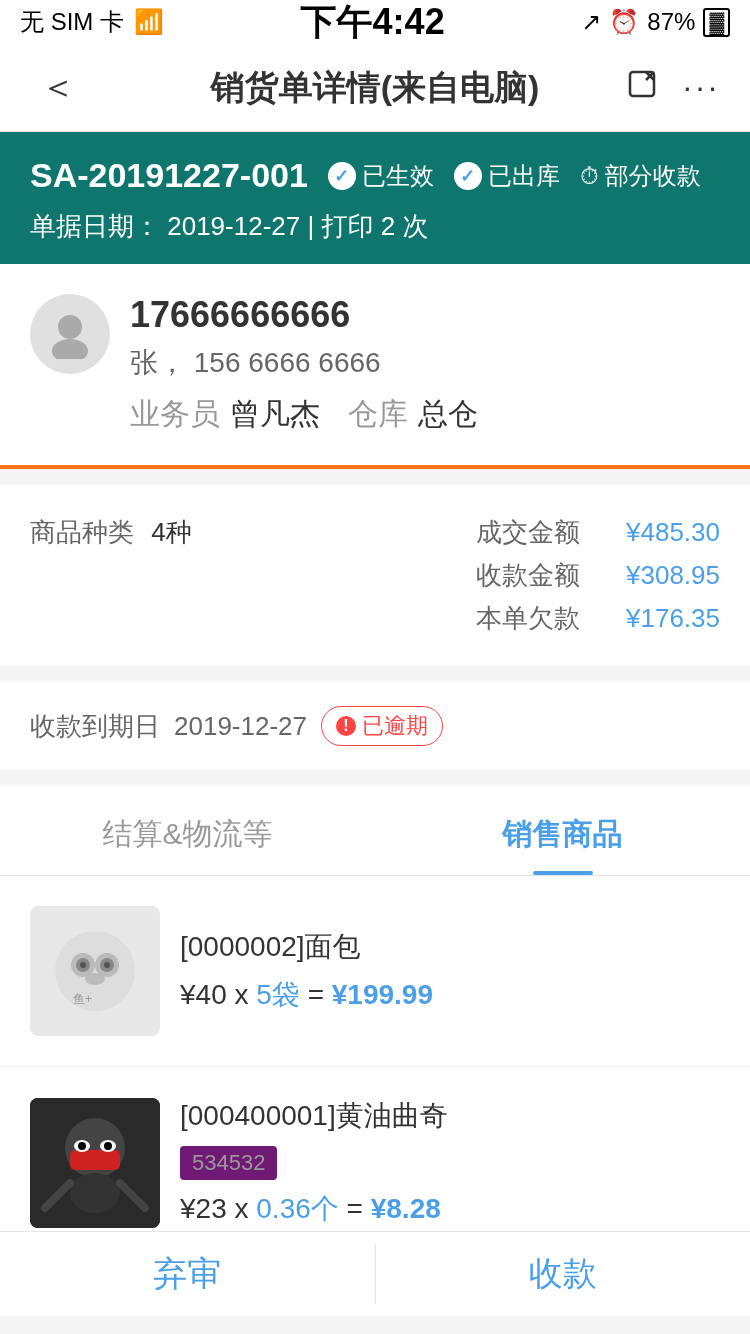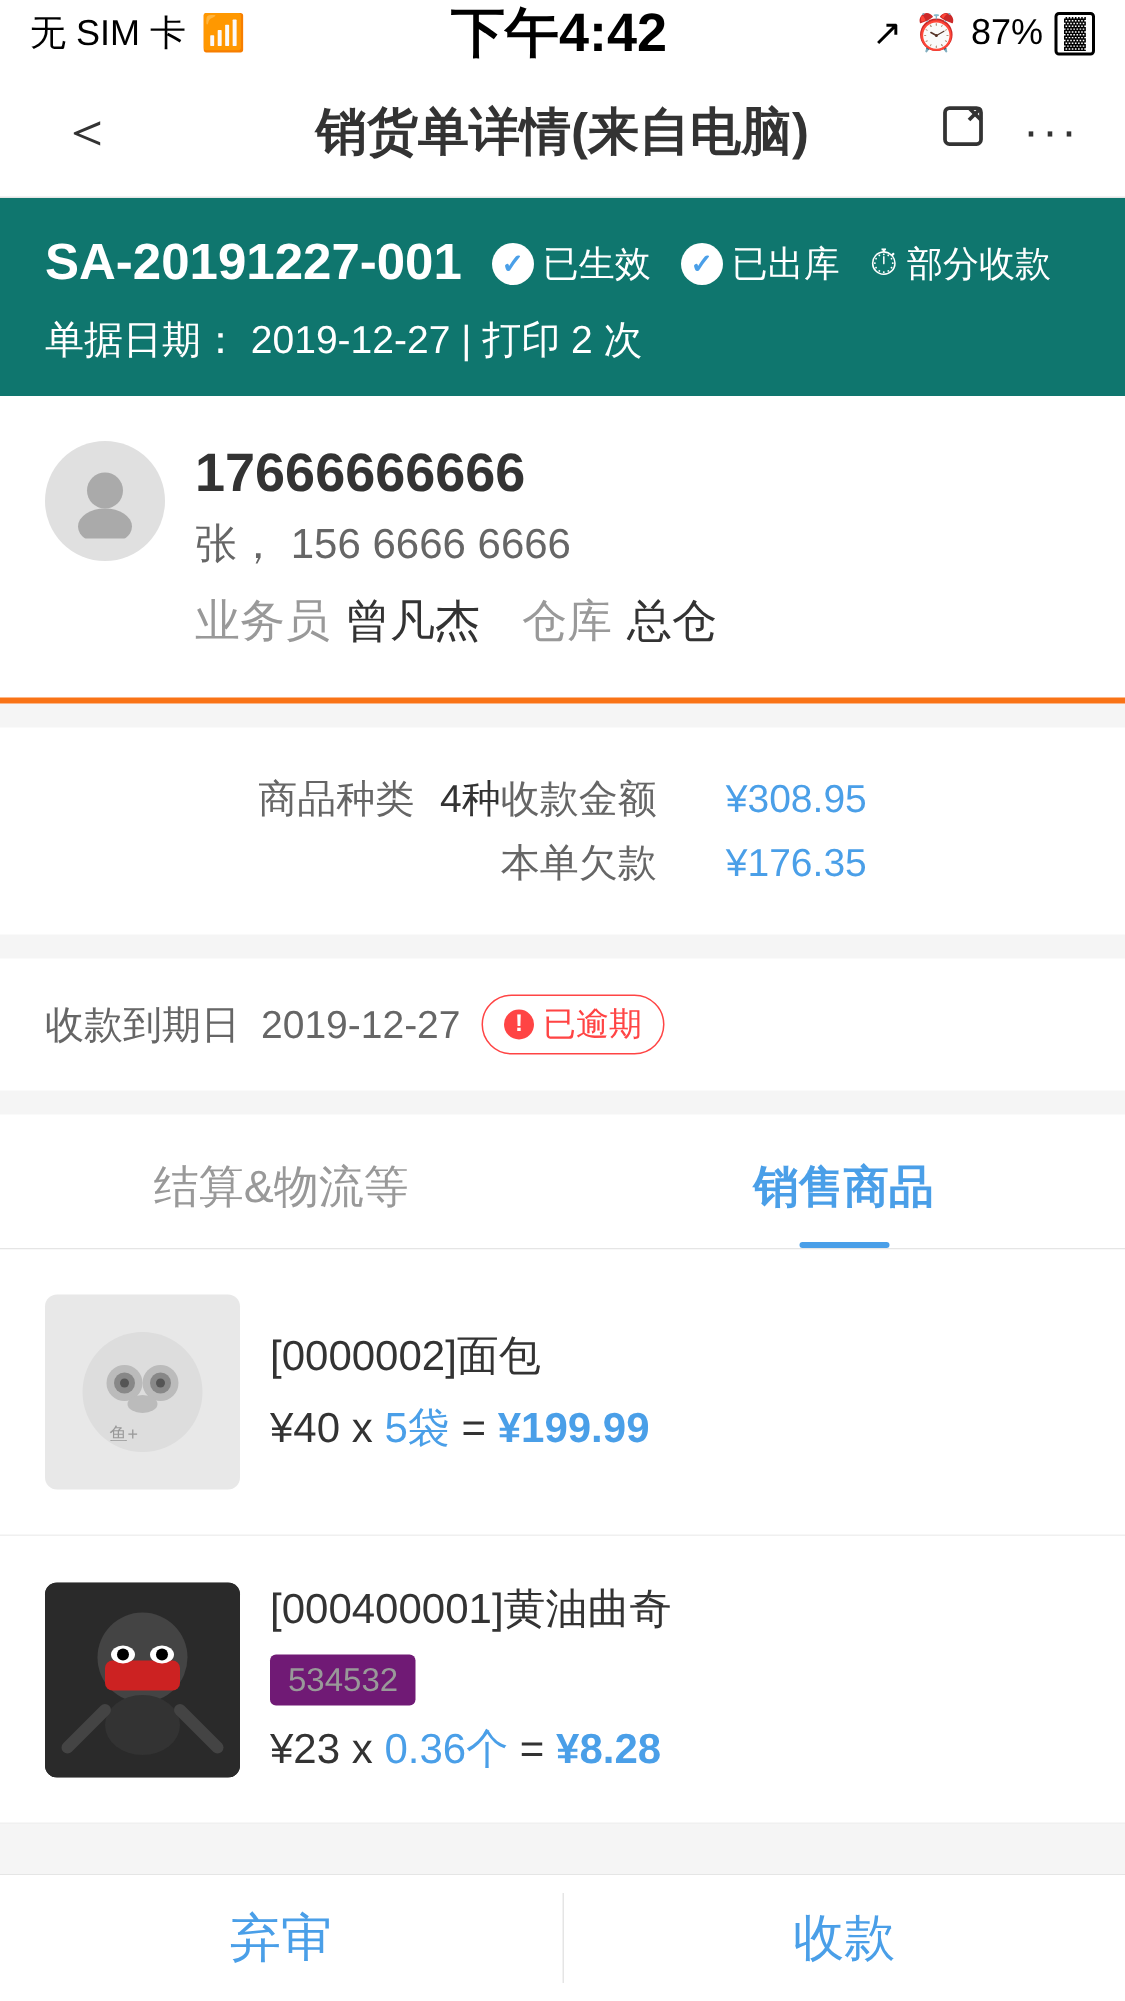--- a/index.html
+++ b/index.html
@@ -151,21 +151,21 @@
     }
     .meta-item { display: flex; gap: 10px; }
     .meta-label { color: #999; }
     .meta-value { color: #333; }
 
     
     .stats-section {
       background: #fff;
       padding: 30px;
       display: flex;
-      justify-content: center;
+      justify-content: space-between;
       align-items: flex-start;
       margin-top: 16px;
     }
     .stats-left { font-size: 26px; color: #666; }
     .stats-left .label { margin-right: 10px; }
     .stats-left .value { color: #333; font-weight: 500; }
     .stats-right { display: flex; flex-direction: column; gap: 8px; text-align: right; }
     .stats-row {
       display: flex;
       align-items: center;
@@ -290,21 +290,21 @@
     .product-price {
       font-size: 28px;
       color: #333;
     }
     .price-highlight { color: #4A9FE8; }
     .price-total { color: #4A9FE8; font-weight: 600; }
 
     
     .bottom-bar {
       position: fixed;
-      bottom: 0;
+      bottom: 18px;
       width: 750px;
       height: 85px;
       background: #fff;
       border-top: 1px solid #e5e5e5;
       display: flex;
       align-items: center;
     }
     .bottom-btn {
       flex: 1;
       text-align: center;
@@ -404,20 +404,24 @@
   </div>
 </div>
 
 <div class="stats-section">
   <div class="stats-left">
     <span class="label">商品种类</span>
     <span class="value">4种</span>
   </div>
   <div class="stats-right">
     <div class="stats-row">
+      <span class="stat-label">成交金额</span>
+      <span class="stat-value">¥485.30</span>
+    </div>
+    <div class="stats-row">
       <span class="stat-label">收款金额</span>
       <span class="stat-value">¥308.95</span>
     </div>
     <div class="stats-row">
       <span class="stat-label">本单欠款</span>
       <span class="stat-value">¥176.35</span>
     </div>
   </div>
 </div>
 

